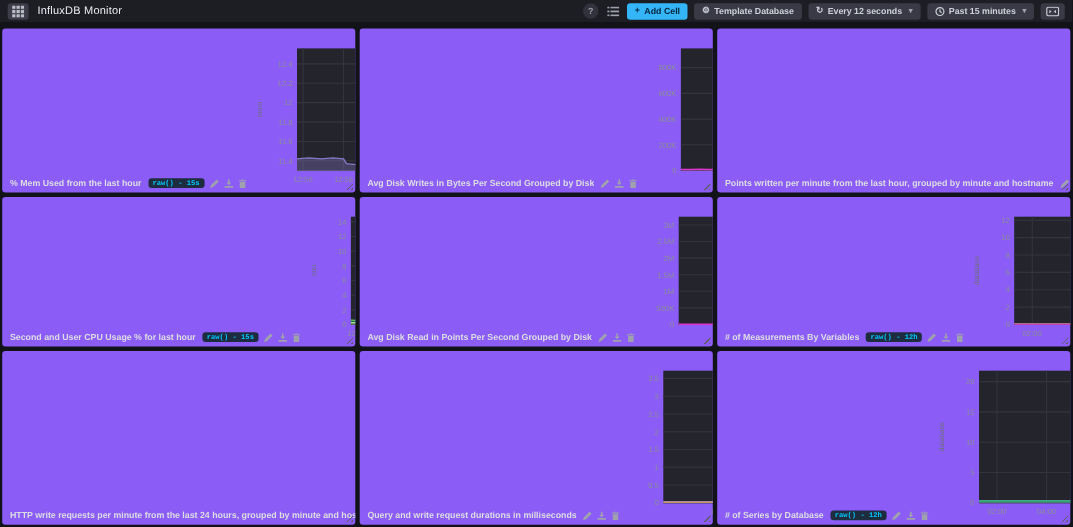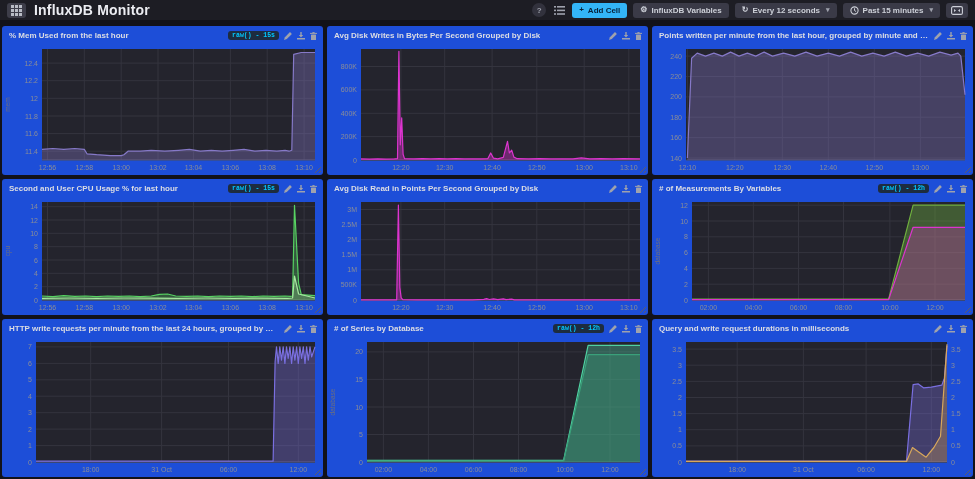--- a/index.html
+++ b/index.html
@@ -13,21 +13,21 @@
   .topbar{
     height:20px;background:#1d1d24;
     display:flex;align-items:center;justify-content:space-between;
     padding:0 7px;
   }
   .tb-left{display:flex;align-items:center;gap:8px;}
   .grid-btn{
     width:19px;height:15px;background:#3d3d49;border-radius:3px;
     display:flex;align-items:center;justify-content:center;cursor:pointer;
   }
-  .dash-title{color:#ecedf2;font-size:14px;font-weight:bold;letter-spacing:.2px;}
+  .dash-title{color:#ecedf2;font-size:10px;font-weight:normal;letter-spacing:.2px;}
   .tb-right{display:flex;align-items:center;gap:6px;}
   .hicon{
     width:14px;height:14px;border-radius:50%;
     display:flex;align-items:center;justify-content:center;
     color:#9fa2ad;font-size:8px;font-weight:bold;background:#32323d;
   }
   .hicon.flat{background:transparent;border-radius:2px;}
   .hbtn{
     height:15px;display:flex;align-items:center;gap:4px;
     background:#3a3a47;color:#cdd0d8;
@@ -40,22 +40,22 @@
   .hbtn.square{padding:0 5px;}
   
   .dashboard{
     padding:6px 2px 2px 2px;
     display:grid;
     grid-template-columns:repeat(3,1fr);
     grid-template-rows:149px 136px 158px;
     gap:4px;
   }
   .panel{
-    position:relative;background:#1d4ed8;border-radius:3px;
-    display:flex;flex-direction:column;overflow:hidden;
+    position:relative;background:#8b5cf6;border-radius:3px;
+    display:flex;flex-direction:row;overflow:hidden;align-items:flex-end;
   }
   .panel-head{
     height:17px;flex:none;
     display:flex;align-items:center;justify-content:space-between;
     padding:1px 6px 0 7px;
   }
   .panel-title{
     color:#dcdde3;font-size:8px;font-weight:bold;
     white-space:nowrap;overflow:hidden;text-overflow:ellipsis;
   }
@@ -111,21 +111,21 @@
             <rect x="3" y="7.2" width="8" height="1.6"></rect>
         </g>
       </svg>
     </span>
     <button class="hbtn primary" style="border:none;">
       <span class="glyph">+</span>
       <span>Add Cell</span>
     </button>
     <button class="hbtn" style="border:none;">
       <span class="glyph">⚙</span>
-      <span>InfluxDB Variables</span>
+      <span>Template Database</span>
     </button>
     <button class="hbtn" style="border:none;">
       <span class="glyph">↻</span>
       <span>Every 12 seconds</span>
       <span class="chev">▾</span>
     </button>
     <button class="hbtn" style="border:none;justify-content:center;">
       <svg width="9" height="9" viewBox="0 0 10 10">
         <circle cx="5" cy="5" r="4" fill="none" stroke="#cdd0d8" stroke-width="1.2"></circle>
         <path d="M5 2.6V5l1.8 1.2" fill="none" stroke="#cdd0d8" stroke-width="1.1"></path>
@@ -558,78 +558,20 @@
           <line x1="34" y1="9.9" x2="313" y2="9.9" stroke="#34343e" stroke-width="1"></line>
           <text x="30" y="12.4" font-size="7" fill="#8a8d98" text-anchor="end">7</text>
           <line x1="34" y1="125" x2="313" y2="125" stroke="#4e4e5c" stroke-width="1"></line>
           <path d="M34.0 125 L34.0 124.2 L271.1 124.2 L273.1 24.7 L274.5 9.9 L276.2 26.4 L277.8 9.9 L279.5 23.1 L281.2 9.9 L282.9 26.4 L284.5 9.9 L286.2 21.4 L287.9 9.9 L289.6 26.4 L291.2 9.9 L292.9 23.1 L294.6 9.9 L296.3 26.4 L297.9 9.9 L299.6 21.4 L301.3 9.9 L303.0 26.4 L304.6 9.9 L306.3 23.1 L308.0 9.9 L309.7 19.8 L313.0 9.9 L313.0 125 Z" fill="rgba(122,111,224,0.35)"></path>
           <path d="M34.0 124.2 L271.1 124.2 L273.1 24.7 L274.5 9.9 L276.2 26.4 L277.8 9.9 L279.5 23.1 L281.2 9.9 L282.9 26.4 L284.5 9.9 L286.2 21.4 L287.9 9.9 L289.6 26.4 L291.2 9.9 L292.9 23.1 L294.6 9.9 L296.3 26.4 L297.9 9.9 L299.6 21.4 L301.3 9.9 L303.0 26.4 L304.6 9.9 L306.3 23.1 L308.0 9.9 L309.7 19.8 L313.0 9.9" fill="none" stroke="#7a6fe0" stroke-width="1.2" stroke-linejoin="round"></path>
         </svg></div>
     <span class="resize-handle"></span>
   </section>
     <section class="panel">
     <header class="panel-head">
-      <span class="panel-title"># of Series by Database</span>
-      <span class="panel-actions">
-        <span class="badge">raw() - 12h</span>
-        <span class="icon-btn">
-          <svg width="8" height="8" viewBox="0 0 8 8">
-              <path d="M0 8l0.9-2.8L6 0.1 7.9 2 2.8 7.1z" fill="#9fa2ad"></path>
-            </svg>
-        </span>
-        <span class="icon-btn">
-          <svg width="8" height="8" viewBox="0 0 8 8">
-            <path d="M3.3 0h1.4v3h1.5L4 5.4 1.8 3h1.5z" fill="#9fa2ad"></path>
-            <path d="M0 6h8v1.6H0z" fill="#9fa2ad"></path>
-          </svg>
-        </span>
-        <span class="icon-btn">
-          <svg width="7" height="8" viewBox="0 0 7 8">
-            <rect x="1" y="2.4" width="5" height="5.6" rx="0.6" fill="#9fa2ad"></rect>
-            <rect x="0" y="0.9" width="7" height="1" fill="#9fa2ad"></rect>
-            <rect x="2.4" y="0" width="2.2" height="0.9" fill="#9fa2ad"></rect>
-          </svg>
-        </span>
-      </span>
-    </header>
-    <div class="chart"><svg width="321" height="140" viewBox="0 0 321 140">
-          <rect x="40" y="5" width="273" height="120" fill="#24242d"></rect>
-          <line x1="56.4" y1="5" x2="56.4" y2="125" stroke="#34343e" stroke-width="1"></line>
-          <text x="56.4" y="135" font-size="7" fill="#8a8d98" text-anchor="middle">02:00</text>
-          <line x1="101.4" y1="5" x2="101.4" y2="125" stroke="#34343e" stroke-width="1"></line>
-          <text x="101.4" y="135" font-size="7" fill="#8a8d98" text-anchor="middle">04:00</text>
-          <line x1="146.5" y1="5" x2="146.5" y2="125" stroke="#34343e" stroke-width="1"></line>
-          <text x="146.5" y="135" font-size="7" fill="#8a8d98" text-anchor="middle">06:00</text>
-          <line x1="191.5" y1="5" x2="191.5" y2="125" stroke="#34343e" stroke-width="1"></line>
-          <text x="191.5" y="135" font-size="7" fill="#8a8d98" text-anchor="middle">08:00</text>
-          <line x1="237.9" y1="5" x2="237.9" y2="125" stroke="#34343e" stroke-width="1"></line>
-          <text x="237.9" y="135" font-size="7" fill="#8a8d98" text-anchor="middle">10:00</text>
-          <line x1="283.0" y1="5" x2="283.0" y2="125" stroke="#34343e" stroke-width="1"></line>
-          <text x="283.0" y="135" font-size="7" fill="#8a8d98" text-anchor="middle">12:00</text>
-          <line x1="40" y1="125.0" x2="313" y2="125.0" stroke="#34343e" stroke-width="1"></line>
-          <text x="36" y="127.5" font-size="7" fill="#8a8d98" text-anchor="end">0</text>
-          <line x1="40" y1="97.5" x2="313" y2="97.5" stroke="#34343e" stroke-width="1"></line>
-          <text x="36" y="100" font-size="7" fill="#8a8d98" text-anchor="end">5</text>
-          <line x1="40" y1="70.0" x2="313" y2="70.0" stroke="#34343e" stroke-width="1"></line>
-          <text x="36" y="72.5" font-size="7" fill="#8a8d98" text-anchor="end">10</text>
-          <line x1="40" y1="42.4" x2="313" y2="42.4" stroke="#34343e" stroke-width="1"></line>
-          <text x="36" y="44.9" font-size="7" fill="#8a8d98" text-anchor="end">15</text>
-          <line x1="40" y1="14.9" x2="313" y2="14.9" stroke="#34343e" stroke-width="1"></line>
-          <text x="36" y="17.4" font-size="7" fill="#8a8d98" text-anchor="end">20</text>
-          <line x1="40" y1="125" x2="313" y2="125" stroke="#4e4e5c" stroke-width="1"></line>
-          <path d="M40.0 125 L40.0 123.3 L236.6 123.3 L261.1 8.3 L313.0 8.3 L313.0 125 Z" fill="rgba(79,210,162,0.35)"></path>
-          <path d="M40.0 123.3 L236.6 123.3 L261.1 8.3 L313.0 8.3" fill="none" stroke="#4fd2a2" stroke-width="1.2" stroke-linejoin="round"></path>
-          <path d="M40.0 125 L40.0 123.9 L236.6 123.9 L261.1 17.7 L313.0 17.7 L313.0 125 Z" fill="rgba(58,160,122,0.30)"></path>
-          <path d="M40.0 123.9 L236.6 123.9 L261.1 17.7 L313.0 17.7" fill="none" stroke="#3aa07a" stroke-width="1.2" stroke-linejoin="round"></path>
-          <text x="8" y="65.0" font-size="6.5" fill="#6f6f7c" text-anchor="middle" transform="rotate(-90 8 65.0)">database</text>
-        </svg></div>
-    <span class="resize-handle"></span>
-  </section>
-    <section class="panel">
-    <header class="panel-head">
       <span class="panel-title">Query and write request durations in milliseconds</span>
       <span class="panel-actions">
 
         <span class="icon-btn">
           <svg width="8" height="8" viewBox="0 0 8 8">
               <path d="M0 8l0.9-2.8L6 0.1 7.9 2 2.8 7.1z" fill="#9fa2ad"></path>
             </svg>
         </span>
         <span class="icon-btn">
           <svg width="8" height="8" viewBox="0 0 8 8">
@@ -681,13 +623,71 @@
           <text x="30" y="14.6" font-size="7" fill="#8a8d98" text-anchor="end">3.5</text>
           <text x="299" y="14.6" font-size="7" fill="#8a8d98" text-anchor="start">3.5</text>
           <line x1="34" y1="125" x2="295" y2="125" stroke="#4e4e5c" stroke-width="1"></line>
           <path d="M34.0 125 L34.0 124.0 L254.5 124.0 L261.1 47.6 L266.3 46.9 L271.5 50.8 L279.3 50.2 L284.6 49.2 L289.8 48.2 L292.4 41.1 L295.0 8.9 L295.0 125 Z" fill="rgba(122,111,224,0.35)"></path>
           <path d="M34.0 124.0 L254.5 124.0 L261.1 47.6 L266.3 46.9 L271.5 50.8 L279.3 50.2 L284.6 49.2 L289.8 48.2 L292.4 41.1 L295.0 8.9" fill="none" stroke="#7a6fe0" stroke-width="1.2" stroke-linejoin="round"></path>
           <path d="M34.0 125 L34.0 124.4 L254.5 124.4 L260.5 110.5 L266.3 114.7 L274.1 120.2 L281.9 110.5 L288.5 99.2 L295.0 7.3 L295.0 125 Z" fill="rgba(216,167,91,0.30)"></path>
           <path d="M34.0 124.4 L254.5 124.4 L260.5 110.5 L266.3 114.7 L274.1 120.2 L281.9 110.5 L288.5 99.2 L295.0 7.3" fill="none" stroke="#d8a75b" stroke-width="1.2" stroke-linejoin="round"></path>
         </svg></div>
     <span class="resize-handle"></span>
   </section>
+    <section class="panel">
+    <header class="panel-head">
+      <span class="panel-title"># of Series by Database</span>
+      <span class="panel-actions">
+        <span class="badge">raw() - 12h</span>
+        <span class="icon-btn">
+          <svg width="8" height="8" viewBox="0 0 8 8">
+              <path d="M0 8l0.9-2.8L6 0.1 7.9 2 2.8 7.1z" fill="#9fa2ad"></path>
+            </svg>
+        </span>
+        <span class="icon-btn">
+          <svg width="8" height="8" viewBox="0 0 8 8">
+            <path d="M3.3 0h1.4v3h1.5L4 5.4 1.8 3h1.5z" fill="#9fa2ad"></path>
+            <path d="M0 6h8v1.6H0z" fill="#9fa2ad"></path>
+          </svg>
+        </span>
+        <span class="icon-btn">
+          <svg width="7" height="8" viewBox="0 0 7 8">
+            <rect x="1" y="2.4" width="5" height="5.6" rx="0.6" fill="#9fa2ad"></rect>
+            <rect x="0" y="0.9" width="7" height="1" fill="#9fa2ad"></rect>
+            <rect x="2.4" y="0" width="2.2" height="0.9" fill="#9fa2ad"></rect>
+          </svg>
+        </span>
+      </span>
+    </header>
+    <div class="chart"><svg width="321" height="140" viewBox="0 0 321 140">
+          <rect x="40" y="5" width="273" height="120" fill="#24242d"></rect>
+          <line x1="56.4" y1="5" x2="56.4" y2="125" stroke="#34343e" stroke-width="1"></line>
+          <text x="56.4" y="135" font-size="7" fill="#8a8d98" text-anchor="middle">02:00</text>
+          <line x1="101.4" y1="5" x2="101.4" y2="125" stroke="#34343e" stroke-width="1"></line>
+          <text x="101.4" y="135" font-size="7" fill="#8a8d98" text-anchor="middle">04:00</text>
+          <line x1="146.5" y1="5" x2="146.5" y2="125" stroke="#34343e" stroke-width="1"></line>
+          <text x="146.5" y="135" font-size="7" fill="#8a8d98" text-anchor="middle">06:00</text>
+          <line x1="191.5" y1="5" x2="191.5" y2="125" stroke="#34343e" stroke-width="1"></line>
+          <text x="191.5" y="135" font-size="7" fill="#8a8d98" text-anchor="middle">08:00</text>
+          <line x1="237.9" y1="5" x2="237.9" y2="125" stroke="#34343e" stroke-width="1"></line>
+          <text x="237.9" y="135" font-size="7" fill="#8a8d98" text-anchor="middle">10:00</text>
+          <line x1="283.0" y1="5" x2="283.0" y2="125" stroke="#34343e" stroke-width="1"></line>
+          <text x="283.0" y="135" font-size="7" fill="#8a8d98" text-anchor="middle">12:00</text>
+          <line x1="40" y1="125.0" x2="313" y2="125.0" stroke="#34343e" stroke-width="1"></line>
+          <text x="36" y="127.5" font-size="7" fill="#8a8d98" text-anchor="end">0</text>
+          <line x1="40" y1="97.5" x2="313" y2="97.5" stroke="#34343e" stroke-width="1"></line>
+          <text x="36" y="100" font-size="7" fill="#8a8d98" text-anchor="end">5</text>
+          <line x1="40" y1="70.0" x2="313" y2="70.0" stroke="#34343e" stroke-width="1"></line>
+          <text x="36" y="72.5" font-size="7" fill="#8a8d98" text-anchor="end">10</text>
+          <line x1="40" y1="42.4" x2="313" y2="42.4" stroke="#34343e" stroke-width="1"></line>
+          <text x="36" y="44.9" font-size="7" fill="#8a8d98" text-anchor="end">15</text>
+          <line x1="40" y1="14.9" x2="313" y2="14.9" stroke="#34343e" stroke-width="1"></line>
+          <text x="36" y="17.4" font-size="7" fill="#8a8d98" text-anchor="end">20</text>
+          <line x1="40" y1="125" x2="313" y2="125" stroke="#4e4e5c" stroke-width="1"></line>
+          <path d="M40.0 125 L40.0 123.3 L236.6 123.3 L261.1 8.3 L313.0 8.3 L313.0 125 Z" fill="rgba(79,210,162,0.35)"></path>
+          <path d="M40.0 123.3 L236.6 123.3 L261.1 8.3 L313.0 8.3" fill="none" stroke="#4fd2a2" stroke-width="1.2" stroke-linejoin="round"></path>
+          <path d="M40.0 125 L40.0 123.9 L236.6 123.9 L261.1 17.7 L313.0 17.7 L313.0 125 Z" fill="rgba(58,160,122,0.30)"></path>
+          <path d="M40.0 123.9 L236.6 123.9 L261.1 17.7 L313.0 17.7" fill="none" stroke="#3aa07a" stroke-width="1.2" stroke-linejoin="round"></path>
+          <text x="8" y="65.0" font-size="6.5" fill="#6f6f7c" text-anchor="middle" transform="rotate(-90 8 65.0)">database</text>
+        </svg></div>
+    <span class="resize-handle"></span>
+  </section>
   </main>
 
 </body></html>

